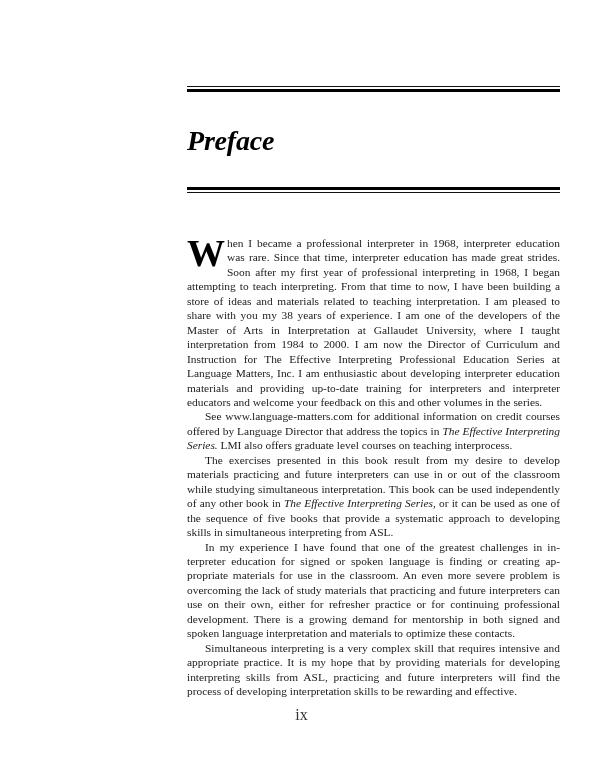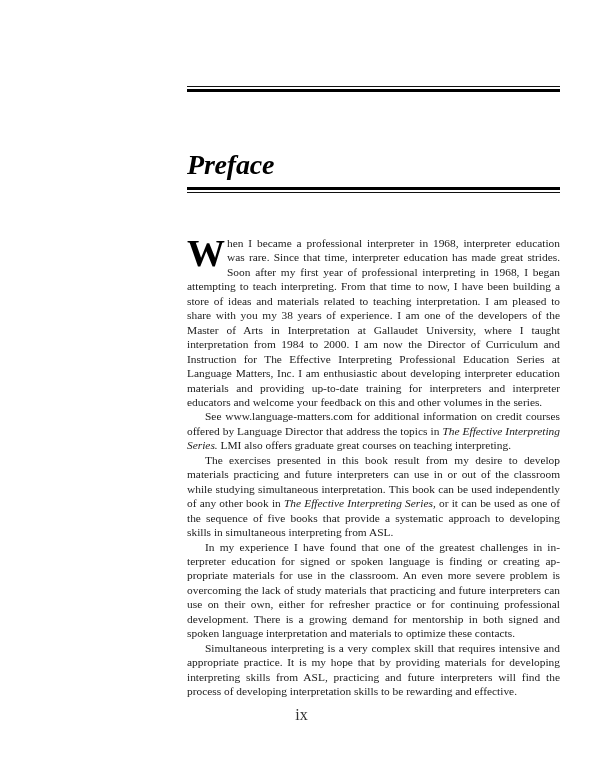--- a/index.html
+++ b/index.html
@@ -4,21 +4,21 @@
 <style>
   html, body { margin: 0; padding: 0; background: #ffffff; }
   body {
     width: 603px; height: 783px; position: relative; overflow: hidden;
     font-family: "Liberation Serif", "DejaVu Serif", serif;
     color: #1a1a1a;
   }
   .rule-top-thin { position: absolute; left: 187px; top: 86px; width: 373px; height: 1px; background: #111; }
   .rule-top-thick { position: absolute; left: 187px; top: 89px; width: 373px; height: 3px; background: #000; }
   .title {
-    position: absolute; left: 187px; top: 148px;
+    position: absolute; left: 187px; top: 124px;
     font-family: "Liberation Serif", "DejaVu Serif", serif;
     font-style: italic; font-weight: bold; font-size: 28px; line-height: 34px;
     color: #000; margin: 0; letter-spacing: -0.2px;
   }
   .rule-bot-thick { position: absolute; left: 187px; top: 187px; width: 373px; height: 3px; background: #000; }
   .rule-bot-thin { position: absolute; left: 187px; top: 192px; width: 373px; height: 1px; background: #111; }
 
   .body-text {
     position: absolute; left: 187px; top: 236px; width: 373px;
     font-size: 11.4px; line-height: 14.45px; text-align: justify;
@@ -43,20 +43,20 @@
   <div class="rule-top-thin"></div>
   <div class="rule-top-thick"></div>
 
   <h1 class="title">Preface</h1>
 
   <div class="rule-bot-thick"></div>
   <div class="rule-bot-thin"></div>
 
   <div class="body-text">
     <p class="first"><span class="dropcap">W</span><span>hen I became a professional interpreter in 1968, interpreter education was rare.  Since that time, interpreter education has made great strides. Soon after my first year of professional interpreting in 1968, I began attempt­ing to teach interpreting. From that time to now, I have been building a store of ideas and materials related to teaching interpretation. I am pleased to share with you my 38 years of experience. I am one of the developers of the Master of Arts in Interpretation at Gallaudet University, where I taught interpretation from 1984 to 2000.  I am now the Director of Curriculum and Instruction for The Effective Interpreting Professional Education Series at Language Matters, Inc. I am enthusiastic about developing interpreter education materials and providing up-to-date training for interpreters and interpreter educators and welcome your feedback on this and other volumes in the series.</span></p>
-    <p><span>See www.language-matters.com for additional information on credit courses offered by Language Director that address the topics in </span><em>The Effective Interpreting Series.</em><span> LMI also offers graduate great courses on teaching inter­preting.</span></p>
+    <p><span>See www.language-matters.com for additional information on credit courses offered by Language Director that address the topics in </span><em>The Effective Interpreting Series.</em><span> LMI also offers graduate level courses on teaching inter­process.</span></p>
     <p><span>The exercises presented in this book result from my desire to develop materials practicing and future interpreters can use in or out of the classroom while studying simultaneous interpretation. This book can be used indepen­dently of any other book in </span><em>The Effective Interpreting Series,</em><span> or it can be used as one of the sequence of five books that provide a systematic approach to developing skills in simultaneous interpreting from ASL.</span></p>
     <p><span>In my experience I have found that one of the greatest challenges in in­terpreter education for signed or spoken language is finding or creating ap­propriate materials for use in the classroom. An even more severe problem is overcoming the lack of study materials that practicing and future interpreters can use on their own, either for refresher practice or for continuing pro­fessional development. There is a growing demand for mentorship in both signed and spoken language interpretation and materials to optimize these contacts.</span></p>
     <p><span>Simultaneous interpreting is a very complex skill that requires intensive and appropriate practice. It is my hope that by providing materials for devel­oping interpreting skills from ASL, practicing and future interpreters will find the process of developing interpretation skills to be rewarding and effective.</span></p>
   </div>
 
   <div class="folio">ix</div>
 </div>
 
 </body></html>

